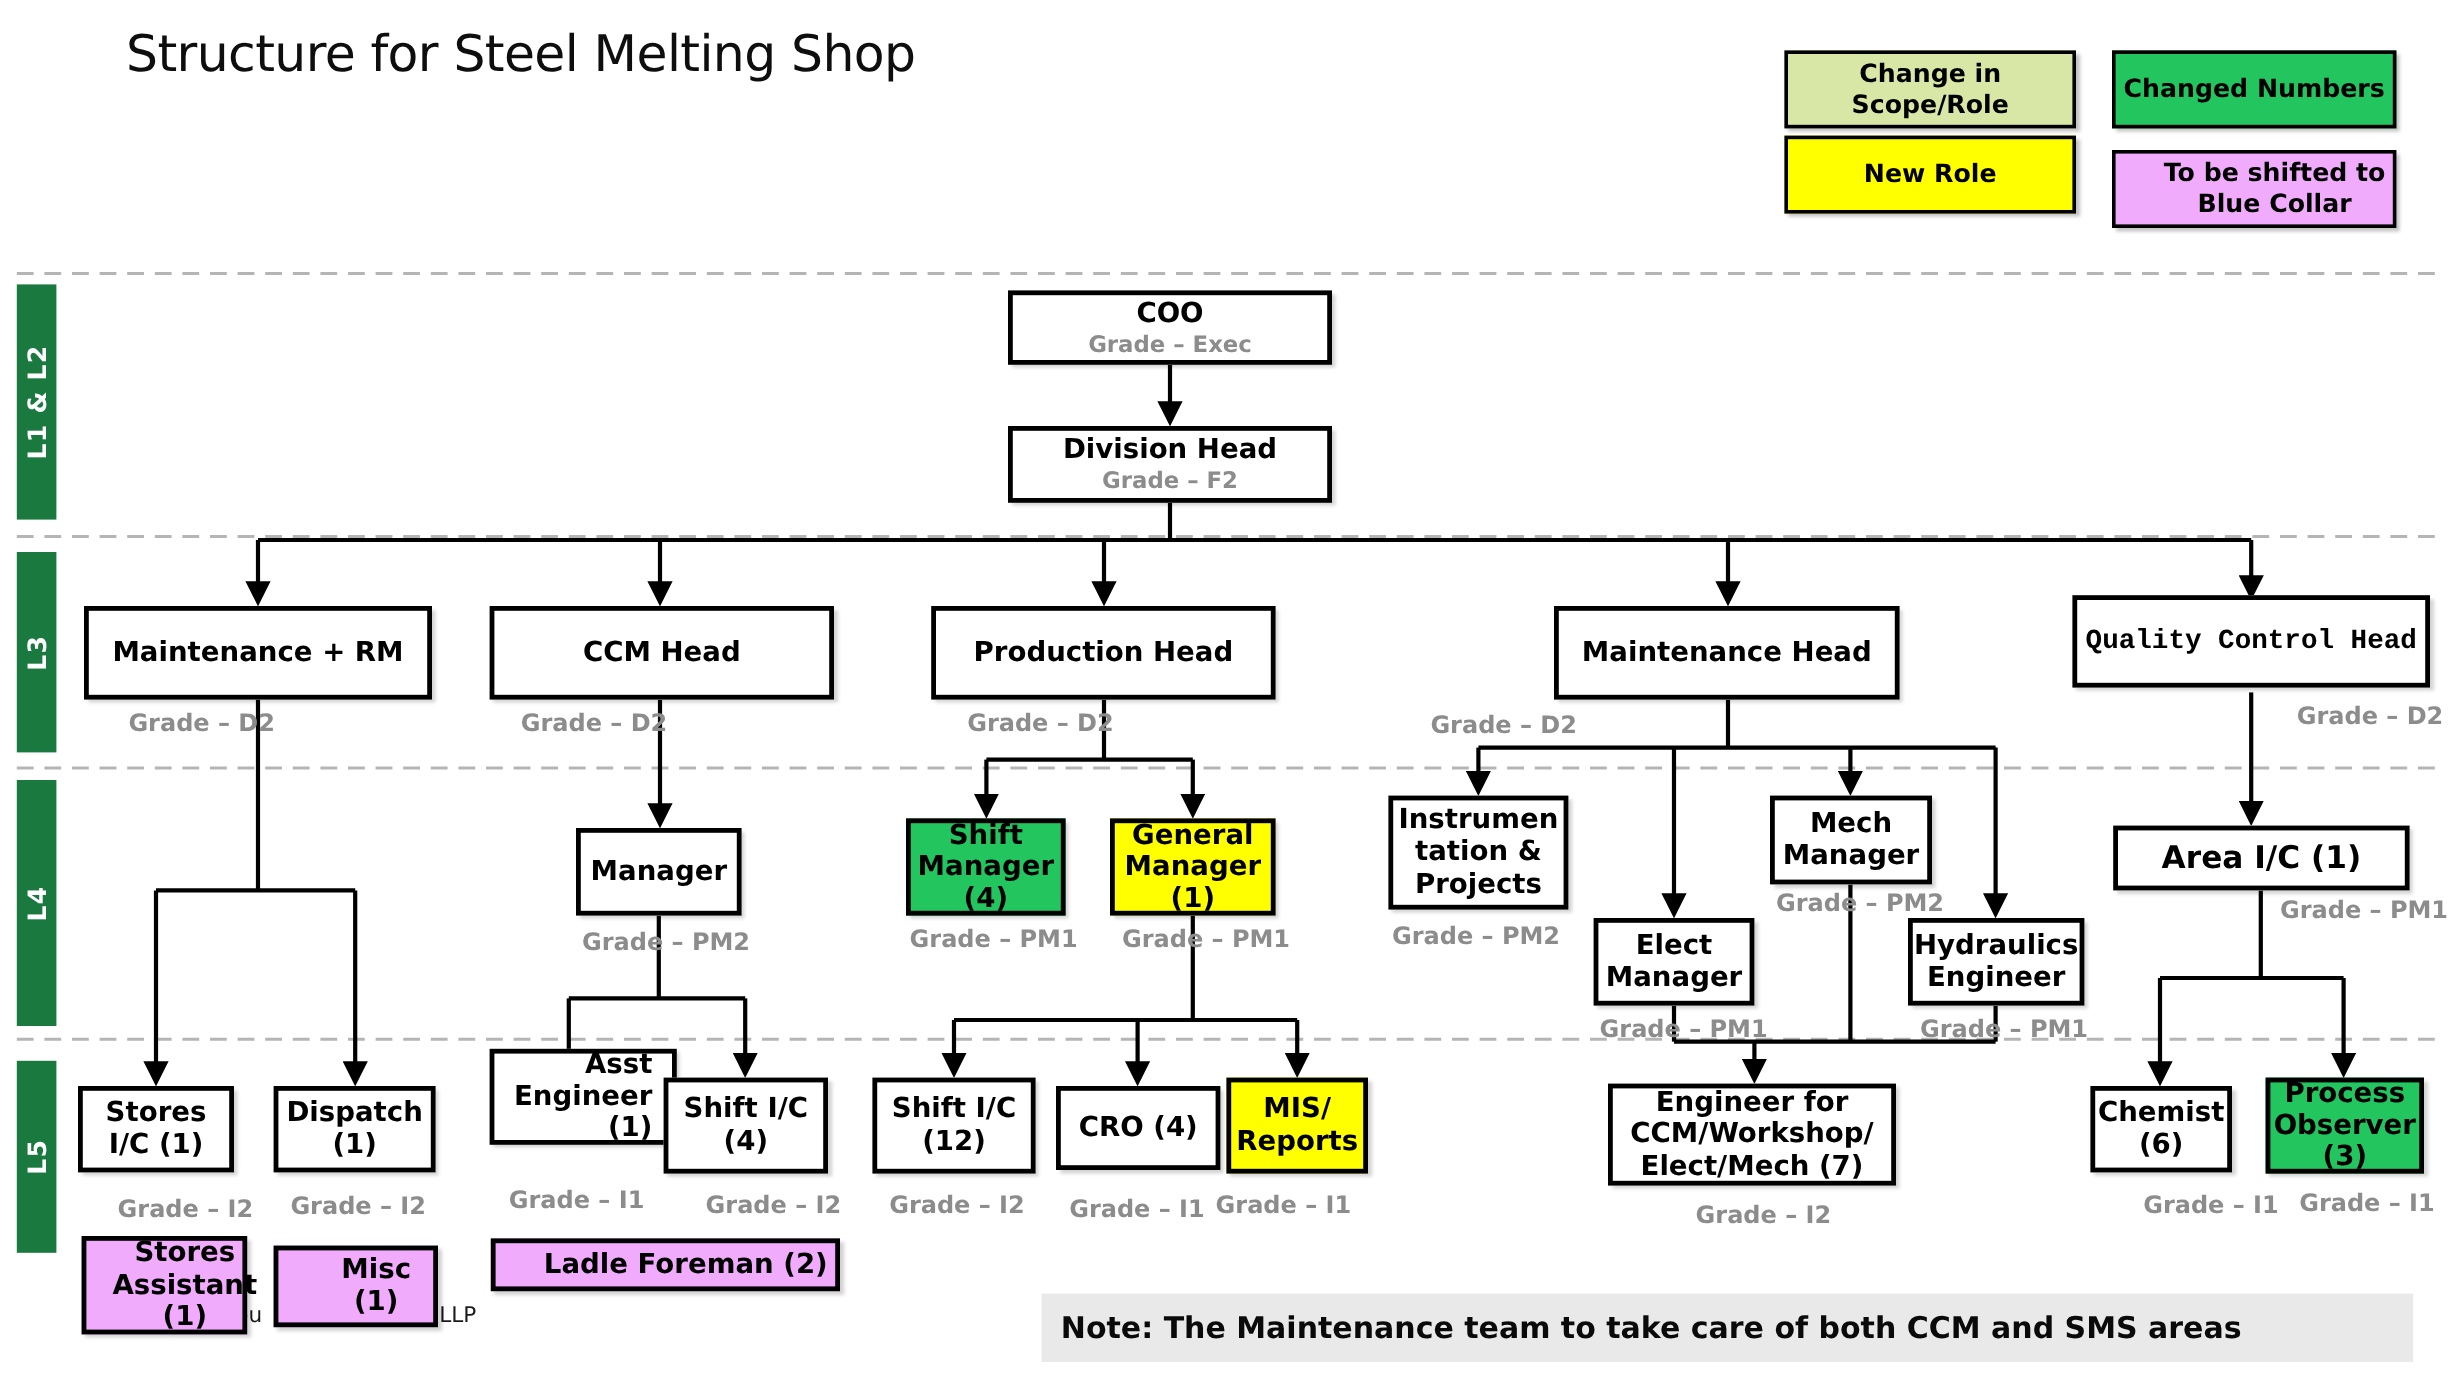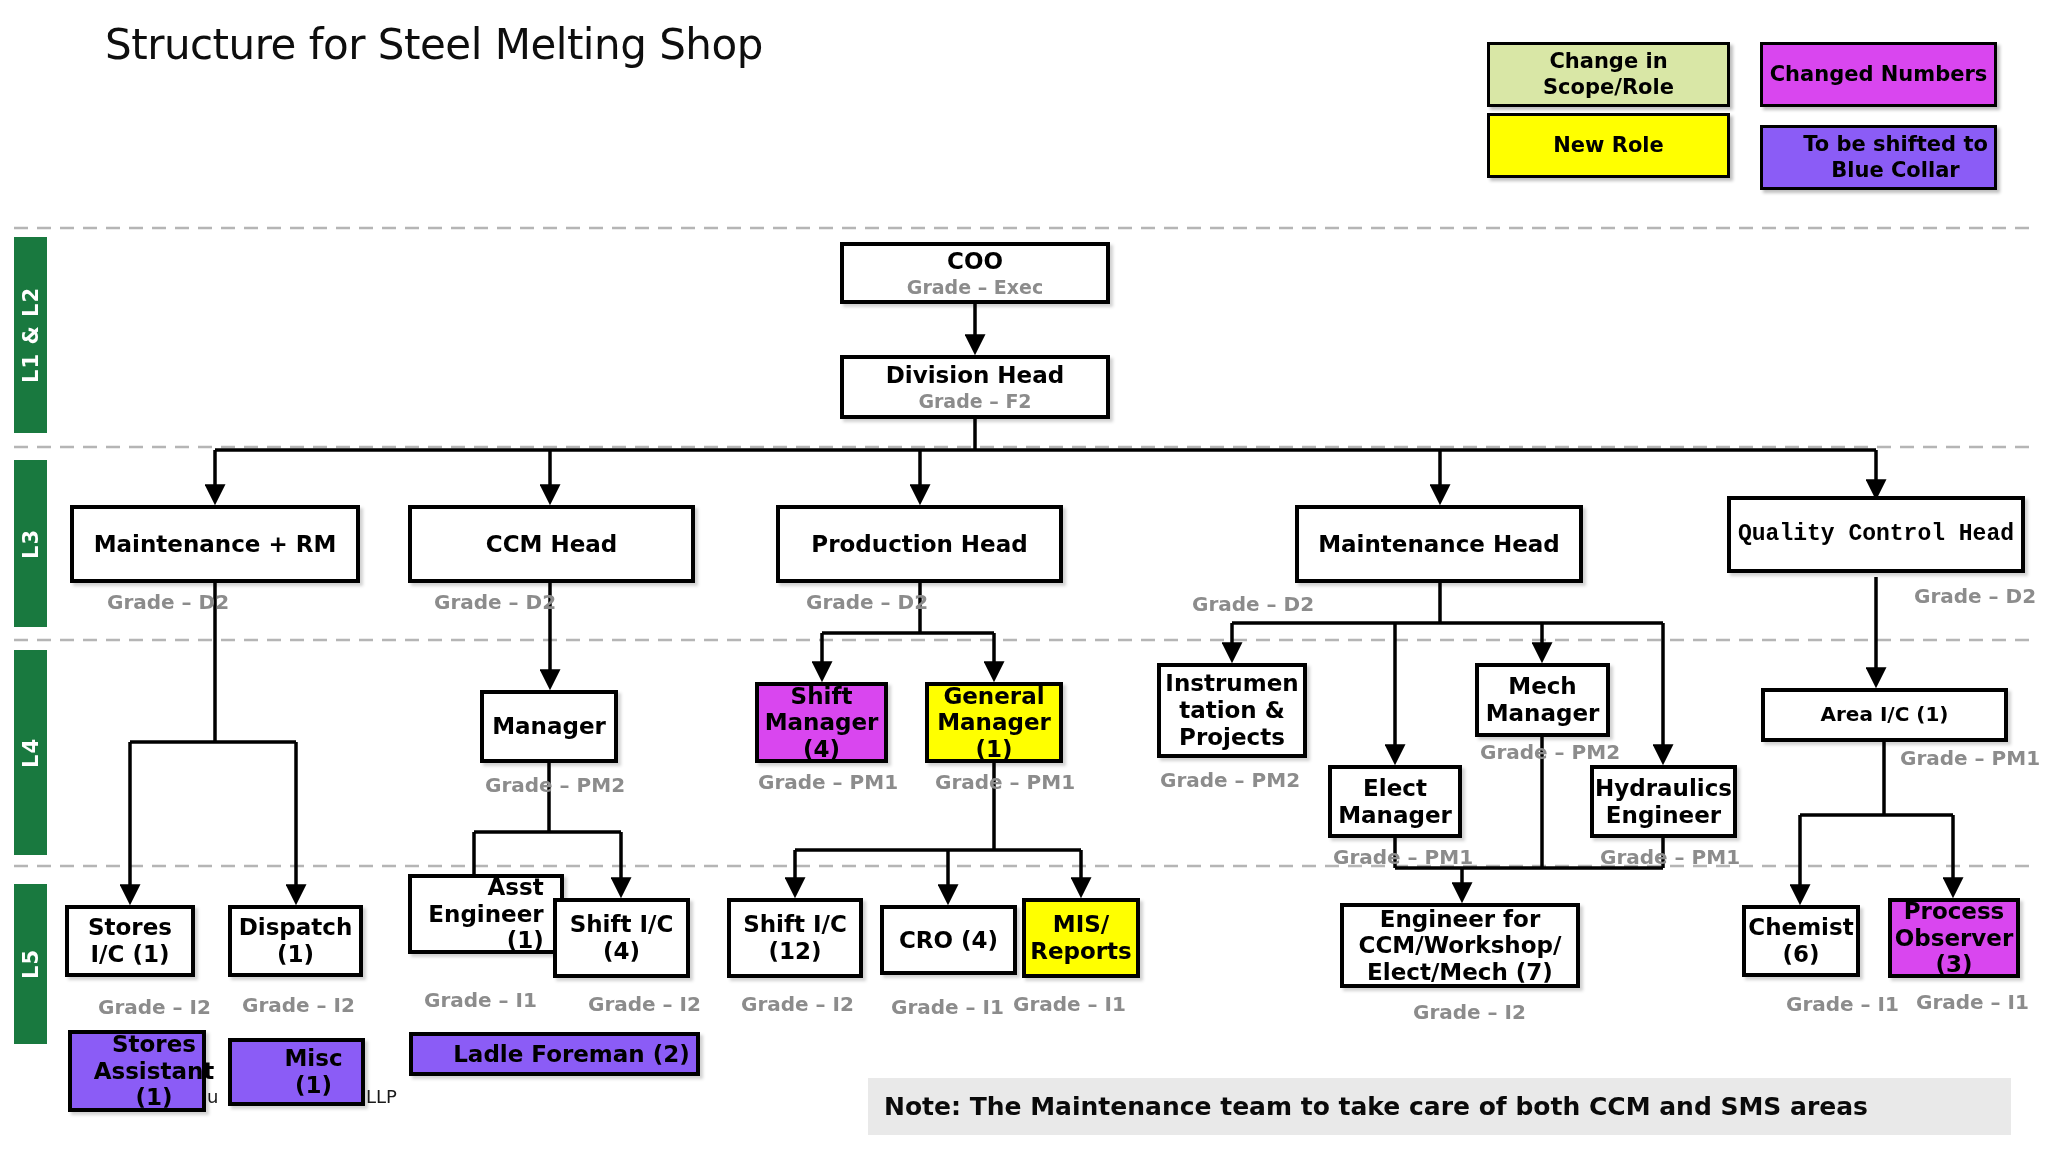--- a/index.html
+++ b/index.html
@@ -5,25 +5,25 @@
   html,body{margin:0;padding:0;background:#fff;}
   .stage{position:relative;width:2048px;height:1152px;background:#ffffff;overflow:hidden;
          font-family:"DejaVu Sans","Liberation Sans",sans-serif;color:#000;}
   .title{position:absolute;left:105px;top:20px;font-size:42px;font-weight:500;color:#0e0e0e;letter-spacing:-0.5px;}
   .wires{position:absolute;left:0;top:0;z-index:1;}
   .box{position:absolute;border:4px solid #000;background:#fff;display:flex;align-items:center;justify-content:center;
        text-align:center;font-weight:bold;white-space:pre-line;line-height:1.16;font-size:23px;z-index:3;
        box-shadow:3px 3px 3px rgba(0,0,0,0.18);box-sizing:border-box;}
   .box .inner{width:100%;}
   .box .g{display:block;color:#8c8c8c;font-size:19px;margin-top:1px;}
-  .teal{background:#d946ef;}
+  .teal{background:#22c55e;}
   .yellow{background:#ffff00;}
-  .blue{background:#8b5cf6;padding-left:34px;}
+  .blue{background:#f0abfc;padding-left:34px;}
   .green{background:#d9e7a6;}
-  .lg{font-size:20px;}
+  .lg{font-size:26px;}
   .grade{position:absolute;color:#8c8c8c;font-weight:bold;font-size:20px;white-space:nowrap;z-index:2;}
   .lvl{position:absolute;left:14px;width:33px;background:#19793f;color:#fff;display:flex;align-items:center;
        justify-content:center;z-index:3;}
   .lvl span{writing-mode:vertical-rl;transform:rotate(180deg);font-weight:bold;font-size:21px;letter-spacing:1px;}
   .legend-box{position:absolute;border:3px solid #000;display:flex;align-items:center;justify-content:center;
        text-align:center;font-weight:bold;font-size:21px;white-space:pre-line;line-height:1.2;z-index:3;
        box-shadow:3px 3px 3px rgba(0,0,0,0.25);box-sizing:border-box;}
   .notebar{position:absolute;left:868px;top:1078px;width:1143px;height:57px;background:#e9e9e9;display:flex;
        align-items:center;z-index:2;}
   .notebar .txt{font-weight:bold;font-size:25px;padding-left:16px;color:#0a0a0a;}

